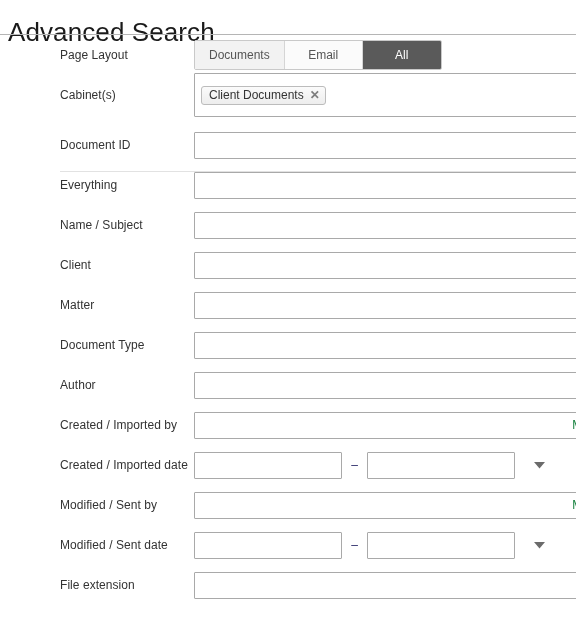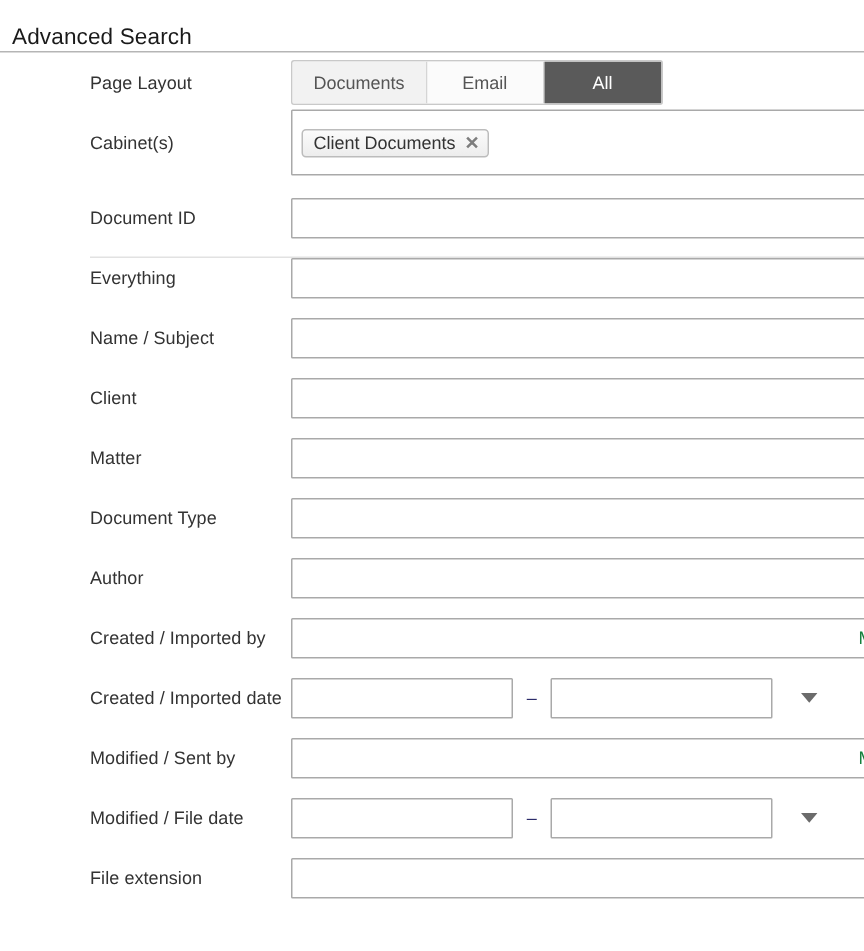--- a/index.html
+++ b/index.html
@@ -19,21 +19,21 @@
     width: 576px;
     height: 634px;
     background: #ffffff;
   }
 
   
   .page-title {
     position: absolute;
     left: 8px;
     top: 0px;
-    font-size: 15px;
+    font-size: 26px;
     line-height: 30px;
     font-weight: normal;
     color: #1a1a1a;
     letter-spacing: 0.1px;
     white-space: nowrap;
   }
   .title-rule {
     position: absolute;
     left: 0px;
     top: 34px;
@@ -350,21 +350,21 @@
     <div class="row">
       <div class="row-label">Modified / Sent by</div>
       <div class="row-control">
         <div class="input full">
           <span class="me-link">Me</span>
         </div>
       </div>
     </div>
 
     <div class="row">
-      <div class="row-label">Modified / File date</div>
+      <div class="row-label">Modified / Sent date</div>
       <div class="row-control">
         <div class="date-range">
           <input class="input date" type="text" value="" style="padding: 0px 6px; font-family: &quot;Liberation Sans&quot;, sans-serif; font-size: 12px;" placeholder="">
           <span class="range-dash">–</span>
           <input class="input date" type="text" value="" style="padding: 0px 6px; font-family: &quot;Liberation Sans&quot;, sans-serif; font-size: 12px;" placeholder="">
           <span class="caret-btn">
             <svg width="11" height="7" viewBox="0 0 11 7">
                 <polygon points="0,0 11,0 5.5,6.5" fill="#6b6b6b"></polygon>
               </svg>
           </span>

